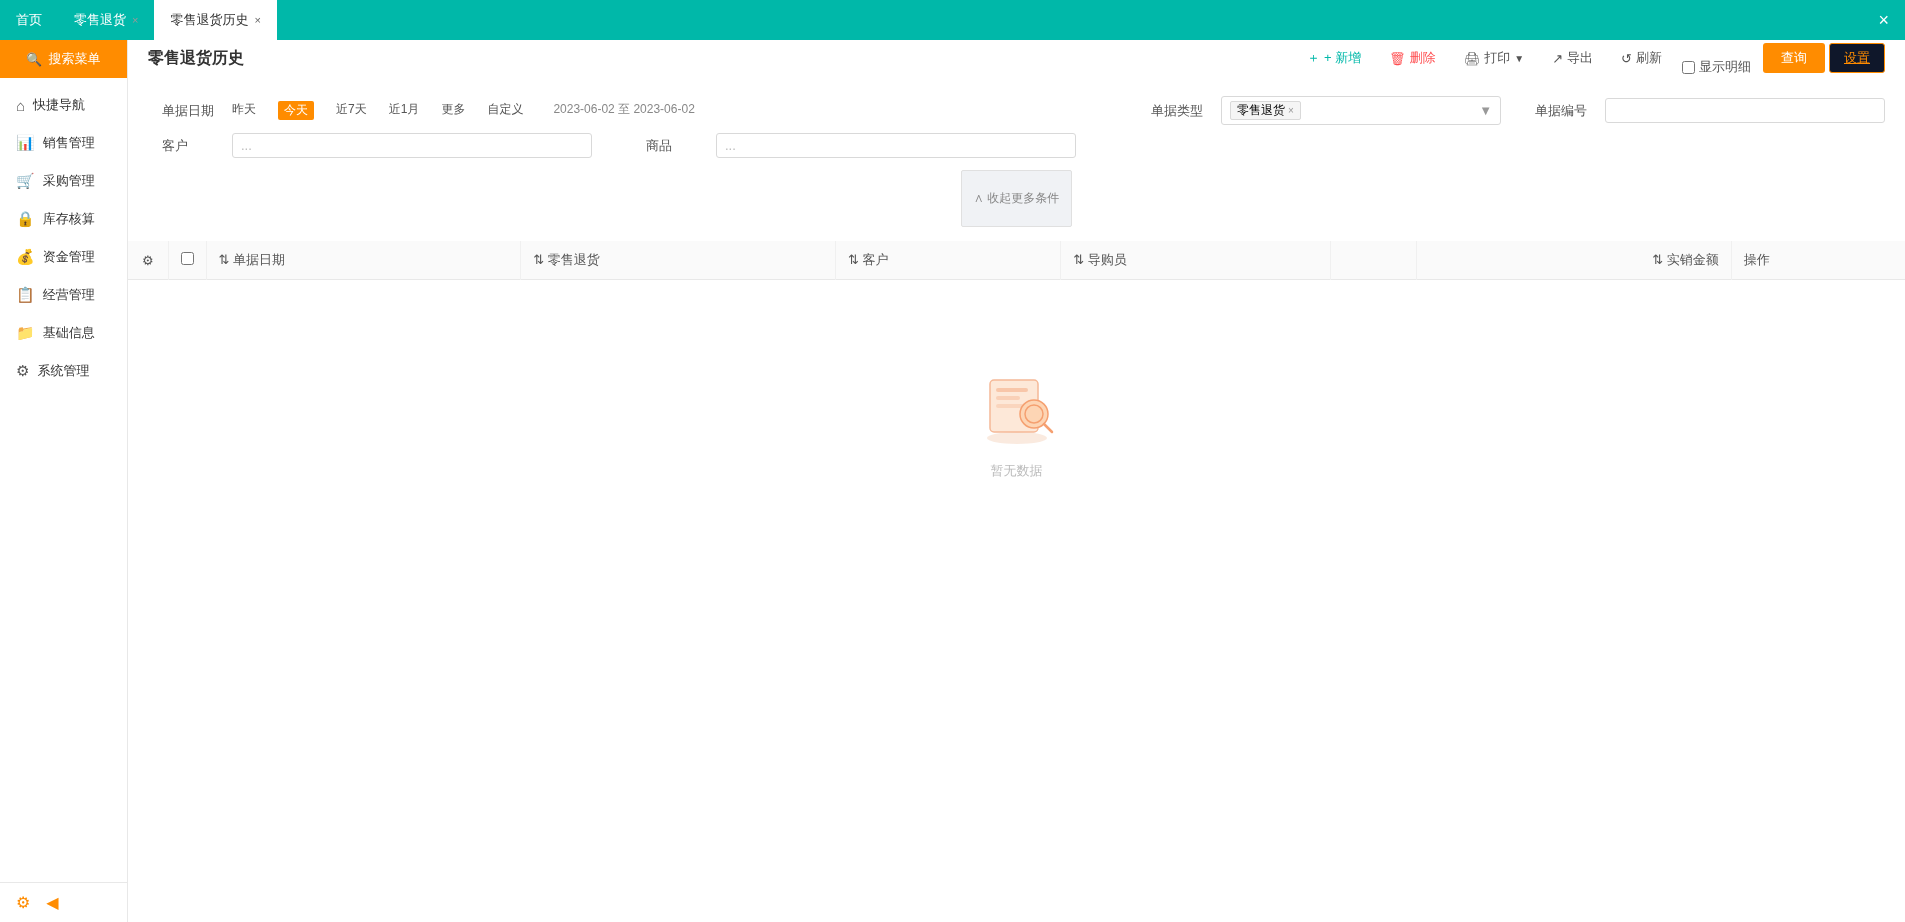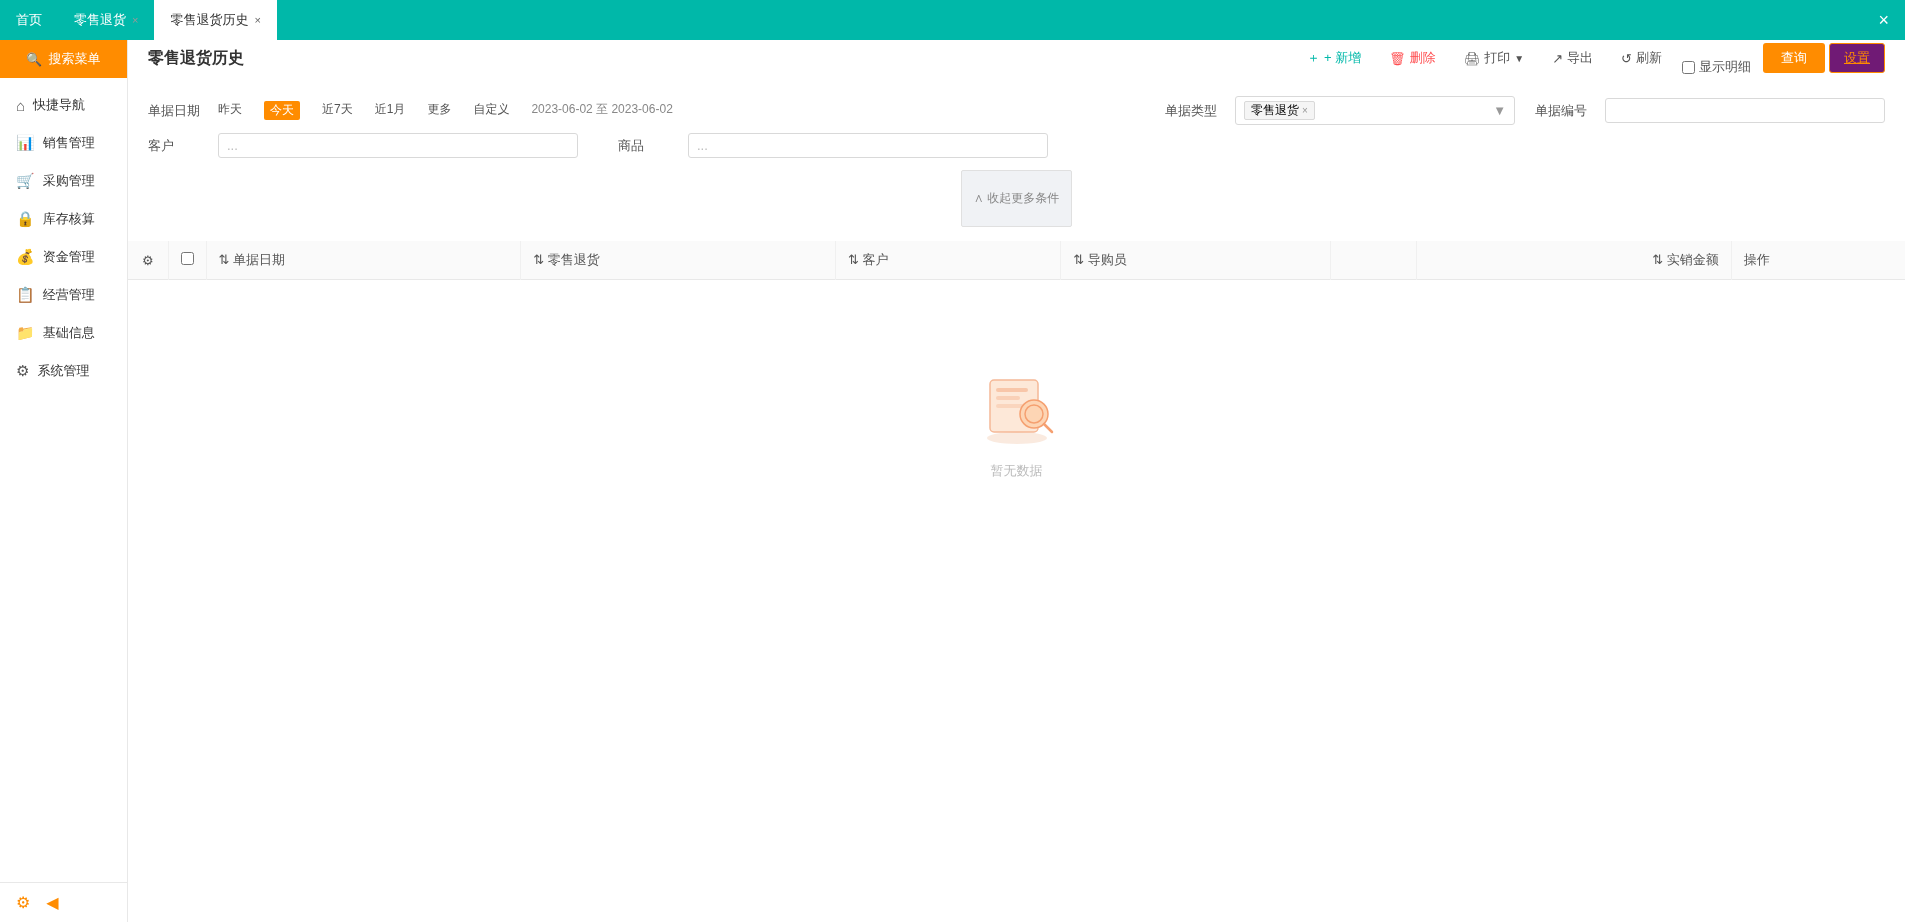--- a/index.html
+++ b/index.html
@@ -149,21 +149,21 @@
     .query-btn {
       background: #ff8c00;
       color: #fff;
       border: none;
       padding: 6px 18px;
       border-radius: 3px;
       font-size: 13px;
       cursor: pointer;
     }
     .settings-btn {
-      background: #701a75;
+      background: #0f172a;
       color: #ff8c00;
       border: 1px solid #ff8c00;
       padding: 5px 14px;
       border-radius: 3px;
       font-size: 13px;
       cursor: pointer;
       text-decoration: underline;
     }
 
     
@@ -174,40 +174,41 @@
       display: flex;
       align-items: center;
       margin-bottom: 8px;
       gap: 0;
     }
     .filter-label {
       font-size: 13px;
       color: #555;
       width: 70px;
       flex-shrink: 0;
+      margin-left: 14px;
     }
     .date-shortcuts {
       display: flex;
       gap: 22px;
     }
     .date-shortcut {
       font-size: 12px;
       color: #555;
       cursor: pointer;
     }
     .date-shortcut.active {
       background: #ff8c00;
       color: #fff;
       padding: 1px 6px;
       border-radius: 2px;
     }
     .date-range {
       font-size: 12px;
       color: #888;
-      margin-left: 0;
+      margin-left: 8px;
     }
     .filter-input {
       border: 1px solid #d9d9d9;
       border-radius: 3px;
       padding: 4px 8px;
       font-size: 13px;
       width: 220px;
       color: #333;
     }
     .filter-input::placeholder { color: #bbb; }

